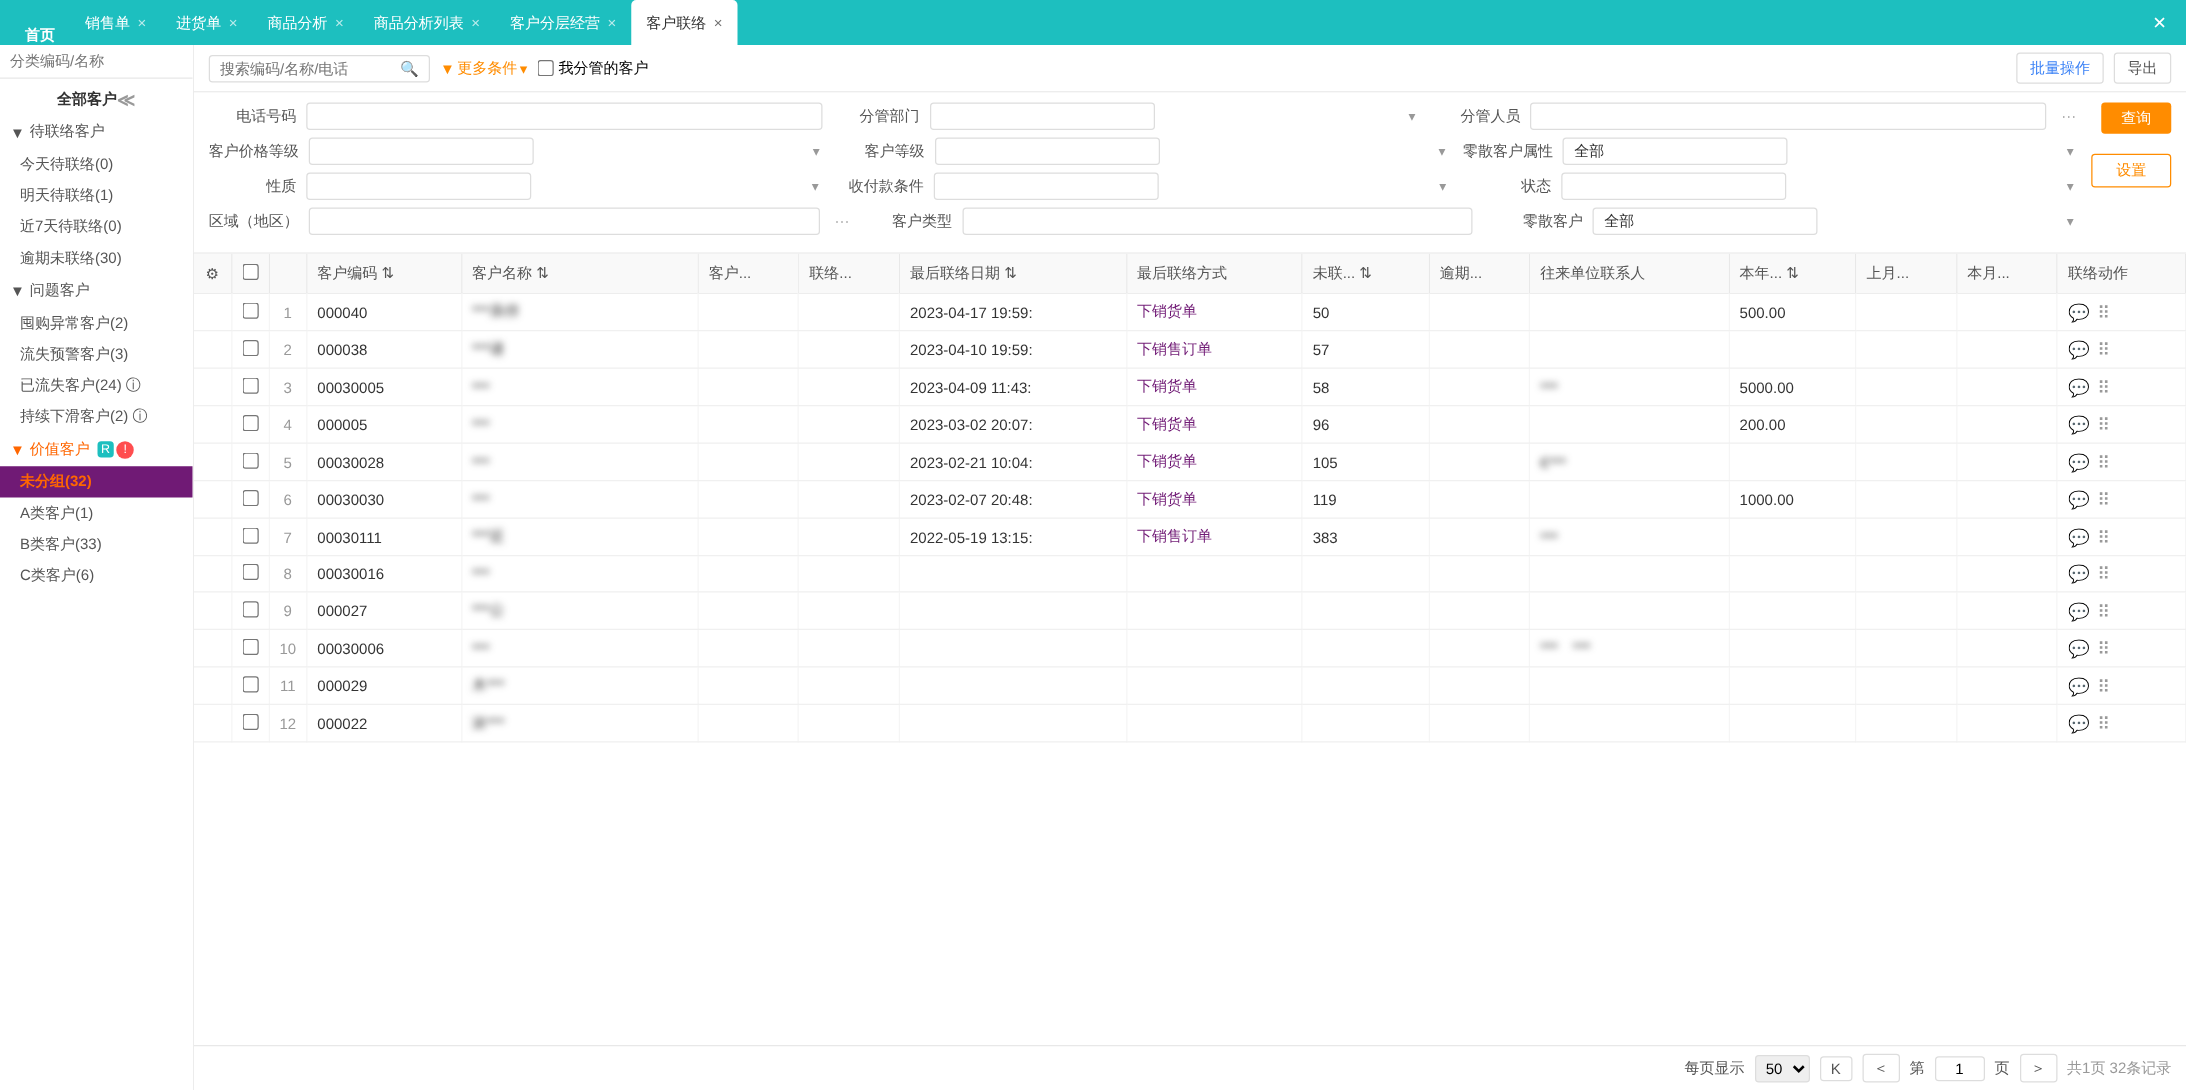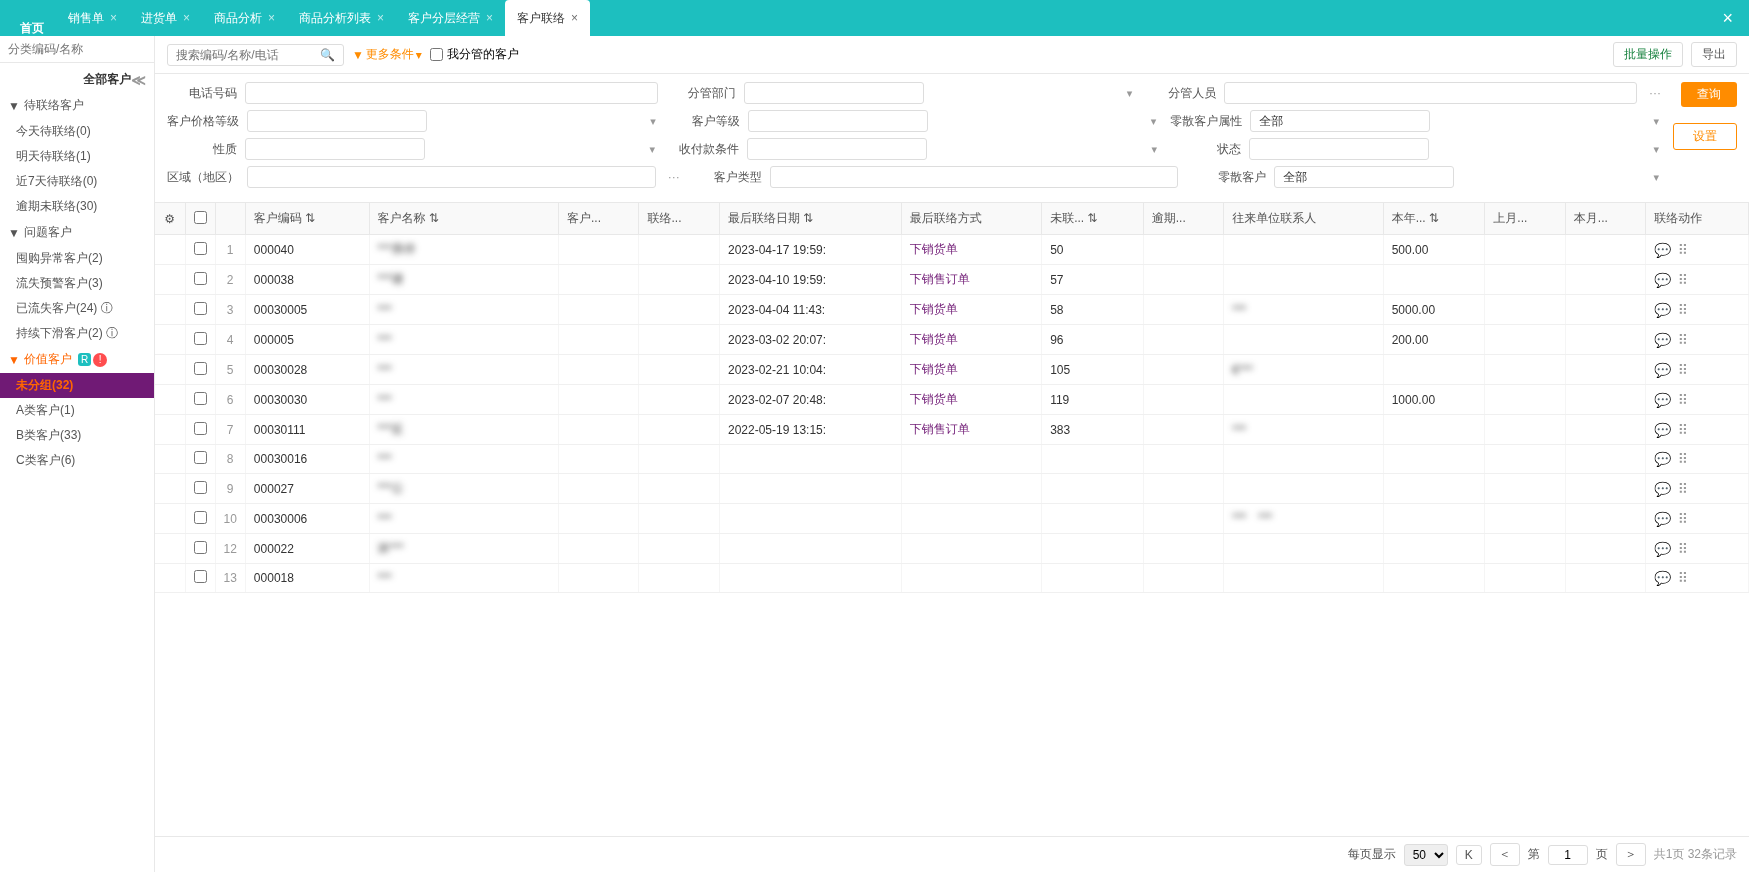--- a/index.html
+++ b/index.html
@@ -28,21 +28,21 @@
       display: flex; flex-direction: column; flex-shrink: 0; overflow-y: auto;
     }
     .sidebar-search {
       display: flex; align-items: center; padding: 6px 8px; border-bottom: 1px solid #e8e8e8;
     }
     .sidebar-search input {
       flex: 1; border: none; outline: none; font-size: 12px; color: #999;
     }
 
     .sidebar-header {
-      display: flex; align-items: center; justify-content: flex-end;
+      display: flex; align-items: center; justify-content: center;
       padding: 8px 8px 4px; font-weight: bold; font-size: 13px; color: #333;
     }
     .sidebar-header .collapse-icon { color: #999; cursor: pointer; font-size: 14px; }
     .sidebar-item {
       padding: 4px 8px 4px 16px; cursor: pointer; color: #555; font-size: 12px;
       white-space: nowrap; overflow: hidden; text-overflow: ellipsis;
     }
     .sidebar-item.active { background: #701a75; color: #ff6600; font-weight: bold; }
 
     
@@ -54,21 +54,21 @@
       border-bottom: 1px solid #e8e8e8; gap: 8px;
     }
     .filter-search {
       display: flex; align-items: center; border: 1px solid #ddd; border-radius: 3px;
       padding: 3px 8px; gap: 4px; background: #fff;
     }
     .filter-search input { border: none; outline: none; font-size: 12px; width: 140px; }
     .filter-more { color: #ff8c00; cursor: pointer; display: flex; align-items: center; gap: 2px; }
     .filter-checkbox { display: flex; align-items: center; gap: 4px; cursor: pointer; }
     .filter-spacer { flex: 1; }
-    .btn-batch { border: 1px solid #ddd; background: #fff; padding: 3px 10px; border-radius: 3px; cursor: pointer; color: #15803d; }
+    .btn-batch { border: 1px solid #ddd; background: #fff; padding: 3px 10px; border-radius: 3px; cursor: pointer; color: #3b82f6; }
     .btn-export { border: 1px solid #ddd; background: #fff; padding: 3px 10px; border-radius: 3px; cursor: pointer; color: #555; }
 
     
     .advanced-filters {
       background: #fff; border-bottom: 1px solid #e8e8e8; padding: 8px 12px;
     }
     .filter-row { display: flex; align-items: center; margin-bottom: 6px; gap: 8px; }
     .filter-label { color: #555; min-width: 70px; text-align: right; white-space: nowrap; }
     .filter-input {
       border: 1px solid #ddd; border-radius: 3px; padding: 3px 8px; min-width: 180px;
@@ -411,21 +411,21 @@
       </td>
     </tr>
             <tr>
       <td></td>
       <td><input type="checkbox" style=""></td>
       <td class="row-num">3</td>
       <td>00030005</td>
       <td><span class="blurred">***</span></td>
       <td></td>
       <td></td>
-      <td>2023-04-04 11:43:</td>
+      <td>2023-04-09 11:43:</td>
       <td><a class="link-cell" href="#">下销货单</a></td>
       <td>58</td>
       <td></td>
       <td><span class="blurred">***</span></td>
       <td>5000.00</td>
       <td></td>
       <td></td>
       <td>
         <div class="actions-cell">
           <span class="action-icon" title="消息">💬</span>
@@ -590,46 +590,46 @@
       <td>
         <div class="actions-cell">
           <span class="action-icon" title="消息">💬</span>
           <span class="action-icon" title="更多">⠿</span>
         </div>
       </td>
     </tr>
             <tr>
       <td></td>
       <td><input type="checkbox" style=""></td>
+      <td class="row-num">11</td>
+      <td>000029</td>
+      <td><span class="blurred">木***</span></td>
+      <td></td>
+      <td></td>
+      <td></td>
+      <td></td>
+      <td></td>
+      <td></td>
+      <td><span class="blurred"></span></td>
+      <td></td>
+      <td></td>
+      <td></td>
+      <td>
+        <div class="actions-cell">
+          <span class="action-icon" title="消息">💬</span>
+          <span class="action-icon" title="更多">⠿</span>
+        </div>
+      </td>
+    </tr>
+            <tr>
+      <td></td>
+      <td><input type="checkbox" style=""></td>
       <td class="row-num">12</td>
       <td>000022</td>
       <td><span class="blurred">浓***</span></td>
-      <td></td>
-      <td></td>
-      <td></td>
-      <td></td>
-      <td></td>
-      <td></td>
-      <td><span class="blurred"></span></td>
-      <td></td>
-      <td></td>
-      <td></td>
-      <td>
-        <div class="actions-cell">
-          <span class="action-icon" title="消息">💬</span>
-          <span class="action-icon" title="更多">⠿</span>
-        </div>
-      </td>
-    </tr>
-            <tr>
-      <td></td>
-      <td><input type="checkbox" style=""></td>
-      <td class="row-num">13</td>
-      <td>000018</td>
-      <td><span class="blurred">***</span></td>
       <td></td>
       <td></td>
       <td></td>
       <td></td>
       <td></td>
       <td></td>
       <td><span class="blurred"></span></td>
       <td></td>
       <td></td>
       <td></td>

